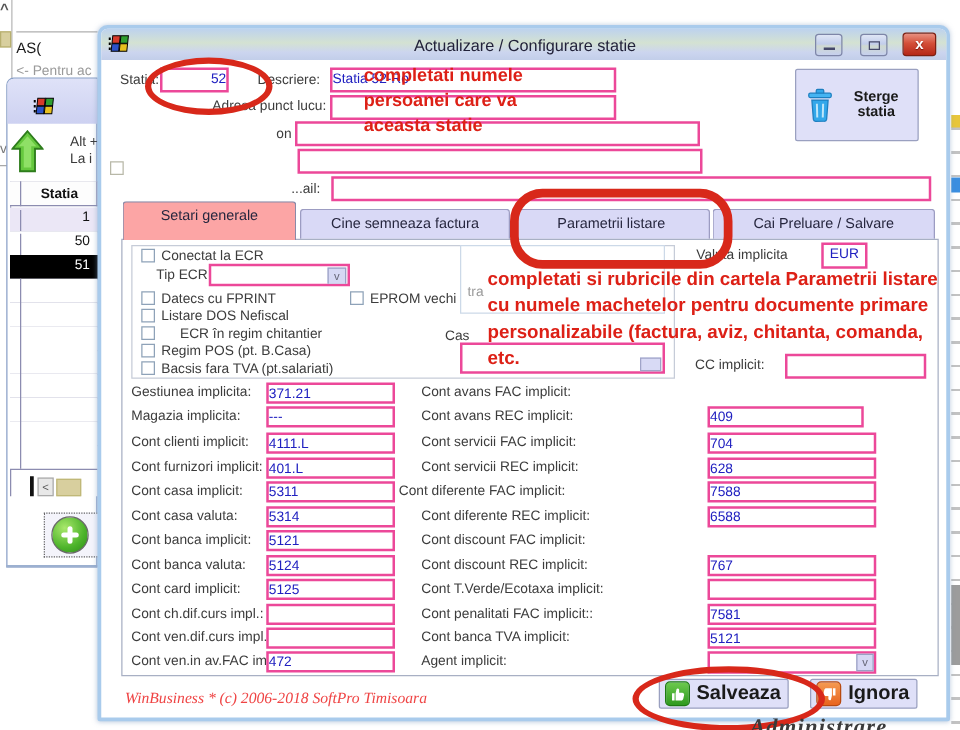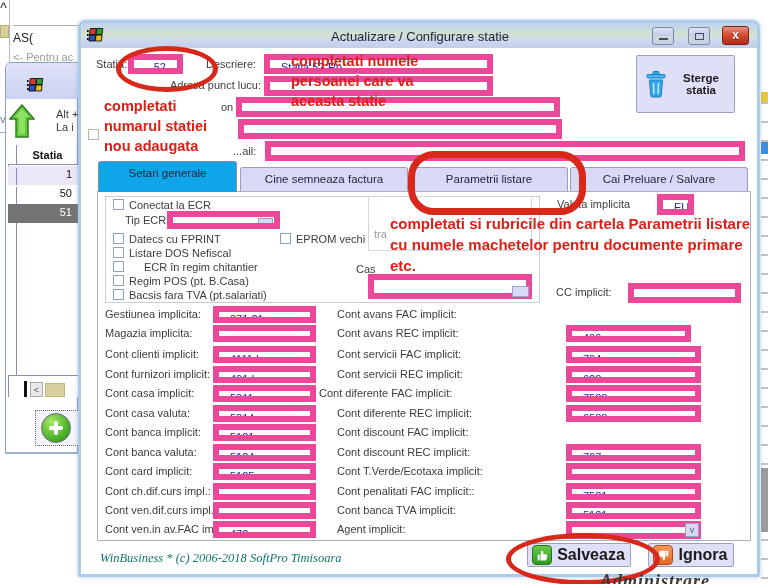--- a/index.html
+++ b/index.html
@@ -1,26 +1,26 @@
 <!DOCTYPE html>
 <html><head>
 <meta charset="utf-8">
 <style>
   html,body{margin:0;padding:0;background:#fff;}
   #canvas{position:relative;width:768px;height:584px;overflow:hidden;background:#fff;
           font-family:"Liberation Sans",sans-serif;font-size:11px;color:#3a3a3a;}
   .abs{position:absolute;box-sizing:border-box;}
   .lbl{position:absolute;white-space:nowrap;color:#3c3c3c;font-size:11px;}
-  .fld{position:absolute;box-sizing:border-box;border:6px solid #ec4899;background:#fff;
-       color:#2020c0;font-size:11px;padding:1px 11px;white-space:nowrap;overflow:hidden;}
+  .fld{position:absolute;box-sizing:border-box;border:2px solid #ec4899;background:#fff;
+       color:#2020c0;font-size:11px;padding:1px 0;white-space:nowrap;overflow:hidden;}
   .cb{position:absolute;width:11px;height:11px;border:1px solid #8ea2b8;background:#fff;box-sizing:border-box;}
   .tab{position:absolute;border:1px solid #9c9cc2;border-bottom:none;background:#d9d9f6;
        text-align:center;font-size:11.5px;color:#26263e;padding-top:5px;box-sizing:border-box;
        border-radius:3px 3px 0 0;}
-  .tab.active{background:#0ea5e9;border-color:#8a8aa8;z-index:3;}
+  .tab.active{background:#fca5a5;border-color:#8a8aa8;z-index:3;}
   .rednote{position:absolute;color:#dd2016;font-weight:700;z-index:9;line-height:20px;font-size:14.5px;white-space:nowrap;}
   .redring{position:absolute;border:5px solid #d8281a;border-radius:50%;z-index:10;}
   .gridrow{position:absolute;border-bottom:1px solid #8c8cb0;background:#fff;}
   .vbtn{position:absolute;background:#d6d8f4;border:1px solid #9aa0c4;color:#667;
         font-size:9px;text-align:center;line-height:12px;box-sizing:border-box;}
   .winbtn{position:absolute;border:1px solid #7e86a8;border-radius:3px;
           background:linear-gradient(#dfe6f5,#c2cdeb 45%,#cfd9d0 55%,#c6d0ee);box-sizing:border-box;}
   .btn{position:absolute;background:#dfe0f8;border:1px solid #9aa0c0;border-radius:2px;
        display:flex;align-items:center;box-sizing:border-box;cursor:default;}
   .btn .cap{font-weight:700;font-size:16px;color:#1a1a1a;flex:1;text-align:center;}
@@ -67,21 +67,21 @@
   <div class="abs" style="left:8px;top:145px;width:70px;height:252px;background:#fff;border-left:1px solid #8c8cb0;border-top:1px solid #8c8cb0;"></div>
   <div class="abs" style="left:8px;top:145px;width:70px;height:20px;border-bottom:1px solid #8c8cb0;border-right:1px solid #8c8cb0;background:#fdfdfd;">
     <span class="abs" style="left:8px;top:0;width:62px;height:20px;border-left:1px solid #8c8cb0;text-align:center;line-height:20px;font-weight:700;color:#111;">Statia</span>
   </div>
   <div class="gridrow" style="left:8px;top:166px;width:70px;height:19px;background:#ebe7f6;">
     <span class="abs" style="left:8px;top:2px;width:60px;text-align:right;color:#111;border-left:1px solid #8c8cb0;height:17px;padding-right:4px;box-sizing:border-box;">1</span>
   </div>
   <div class="gridrow" style="left:8px;top:185px;width:70px;height:19px;">
     <span class="abs" style="left:8px;top:2px;width:60px;text-align:right;color:#111;border-left:1px solid #8c8cb0;height:17px;padding-right:4px;box-sizing:border-box;">50</span>
   </div>
-  <div class="gridrow" style="left:8px;top:204px;width:80px;height:19px;background:#737373;">
+  <div class="gridrow" style="left:8px;top:204px;width:80px;height:19px;background:#000000;">
     <span class="abs" style="left:8px;top:2px;width:60px;text-align:right;color:#fff;height:17px;padding-right:4px;box-sizing:border-box;">51</span>
   </div>
   <div class="gridrow" style="left:8px;top:223px;width:70px;height:19px;"></div>
   <div class="gridrow" style="left:8px;top:242px;width:70px;height:19px;"></div>
   <div class="gridrow" style="left:8px;top:261px;width:70px;height:19px;"></div>
   <div class="gridrow" style="left:8px;top:280px;width:70px;height:19px;"></div>
   <div class="gridrow" style="left:8px;top:299px;width:70px;height:19px;"></div>
   <div class="gridrow" style="left:8px;top:318px;width:70px;height:19px;"></div>
   <div class="gridrow" style="left:8px;top:337px;width:70px;height:19px;"></div>
   <div class="gridrow" style="left:8px;top:356px;width:70px;height:19px;"></div>
@@ -239,21 +239,21 @@
   <div class="acc-lbl" style="left:337px;top:465px;">Cont T.Verde/Ecotaxa implicit:</div>
   <div class="fld" style="left:566px;top:463px;width:135px;height:17px;"></div>
   <div class="acc-lbl" style="left:337px;top:485px;">Cont penalitati FAC implicit::</div>
   <div class="fld" style="left:566px;top:483px;width:135px;height:17px;">7581</div>
   <div class="acc-lbl" style="left:337px;top:504px;">Cont banca TVA implicit:</div>
   <div class="fld" style="left:566px;top:502px;width:135px;height:17px;">5121</div>
   <div class="acc-lbl" style="left:337px;top:523px;">Agent implicit:</div>
   <div class="fld" style="left:566px;top:521px;width:135px;height:18px;"></div>
   <span class="vbtn" style="left:685px;top:523px;width:14px;height:14px;">v</span>
 
-  <div class="abs" style="left:100px;top:551px;font-family:'Liberation Serif',serif;font-style:italic;font-size:12.5px;color:#0f766e;white-space:nowrap;">WinBusiness * (c) 2006-2018 SoftPro Timisoara</div>
+  <div class="abs" style="left:100px;top:551px;font-family:'Liberation Serif',serif;font-style:italic;font-size:12.5px;color:#ef4444;white-space:nowrap;">WinBusiness * (c) 2006-2018 SoftPro Timisoara</div>
 
   <div class="btn" style="left:527px;top:543px;width:104px;height:24px;">
     <div class="icon-sq" style="background:linear-gradient(#6cc94e,#2f9a1f);border:1px solid #1d7a12;">
       <svg width="13" height="13" viewBox="0 0 16 16">
           <path fill="#fff" d="M2 7h2.5v7H2z M5.5 14h5.6c.9 0 1.7-.6 1.9-1.5l.9-3.8c.3-1.2-.7-2.2-1.9-2.2H9V3.6C9 2.2 7.2 1.6 6.5 2.8L5.5 7z"></path>
         </svg>
     </div>
     <span class="cap">Salveaza</span>
   </div>
   <div class="btn" style="left:648px;top:543px;width:86px;height:24px;">
@@ -266,28 +266,24 @@
   </div>
 
   <div class="abs" style="left:600px;top:571px;font-family:'Liberation Serif',serif;font-style:italic;font-weight:700;
               font-size:18px;color:#3a3a3a;letter-spacing:1px;z-index:11;">Administrare</div>
 
   <div class="rednote" style="left:291px;top:51px;">
     <div>completati numele</div>
     <div>persoanei care va</div>
     <div>aceasta statie</div>
   </div>
-  <div class="rednote" style="left:104px;top:96px;">
-    <div>completati</div>
-    <div>numarul statiei</div>
-    <div>nou adaugata</div>
-  </div>
   <div class="cb" style="left:88px;top:129px;border-color:#b8b8a8;z-index:8;"></div>
   <div class="rednote" style="left:390px;top:213px;font-size:15px;line-height:21px;">
     <div>completati si rubricile din cartela Parametrii listare</div>
     <div>cu numele machetelor pentru documente primare</div>
+    <div>personalizabile (factura, aviz, chitanta, comanda,</div>
     <div>etc.</div>
   </div>
   <div class="redring" style="left:116px;top:46px;width:92px;height:36px;"></div>
   <div class="redring" style="left:408px;top:151px;width:164px;height:50px;border-width:7px;border-radius:26px;"></div>
   <div class="redring" style="left:506px;top:533px;width:144px;height:42px;"></div>
 
 </div>
 
 </body></html>

